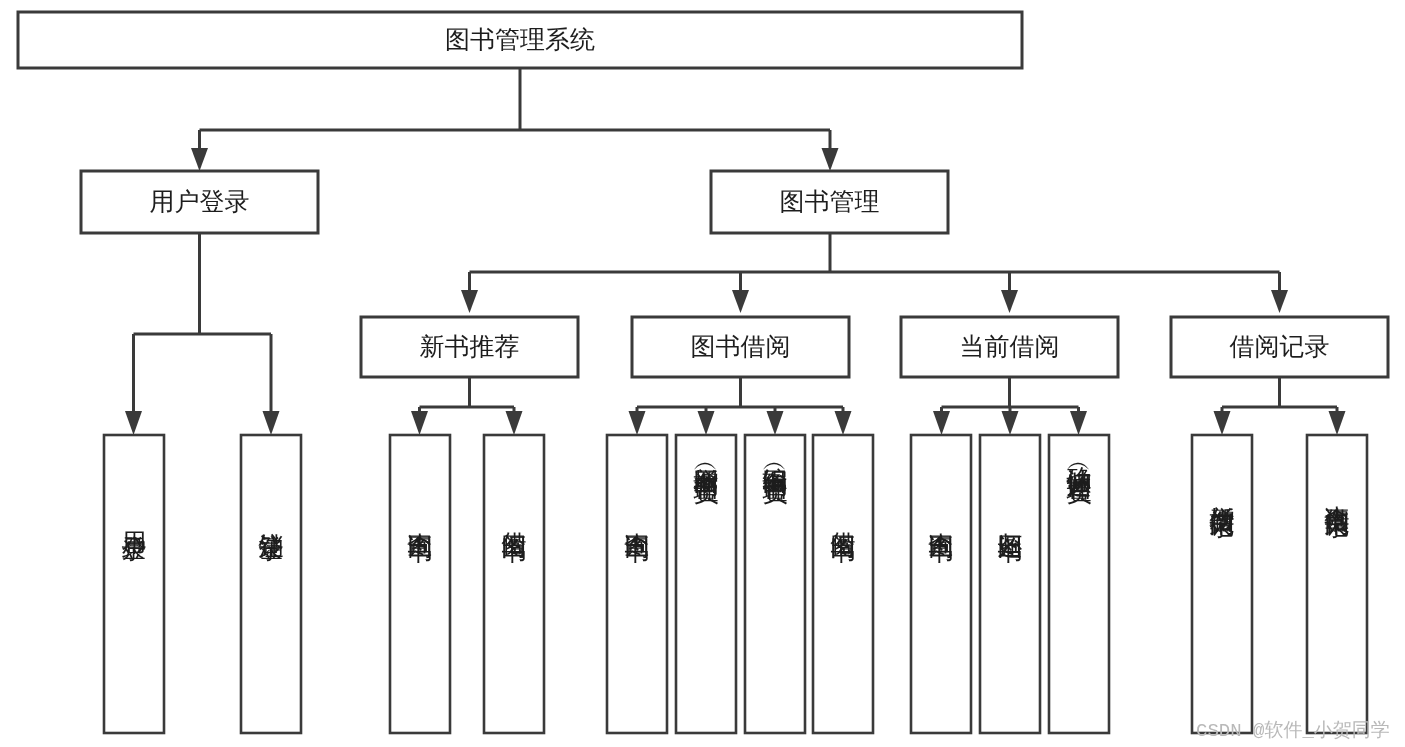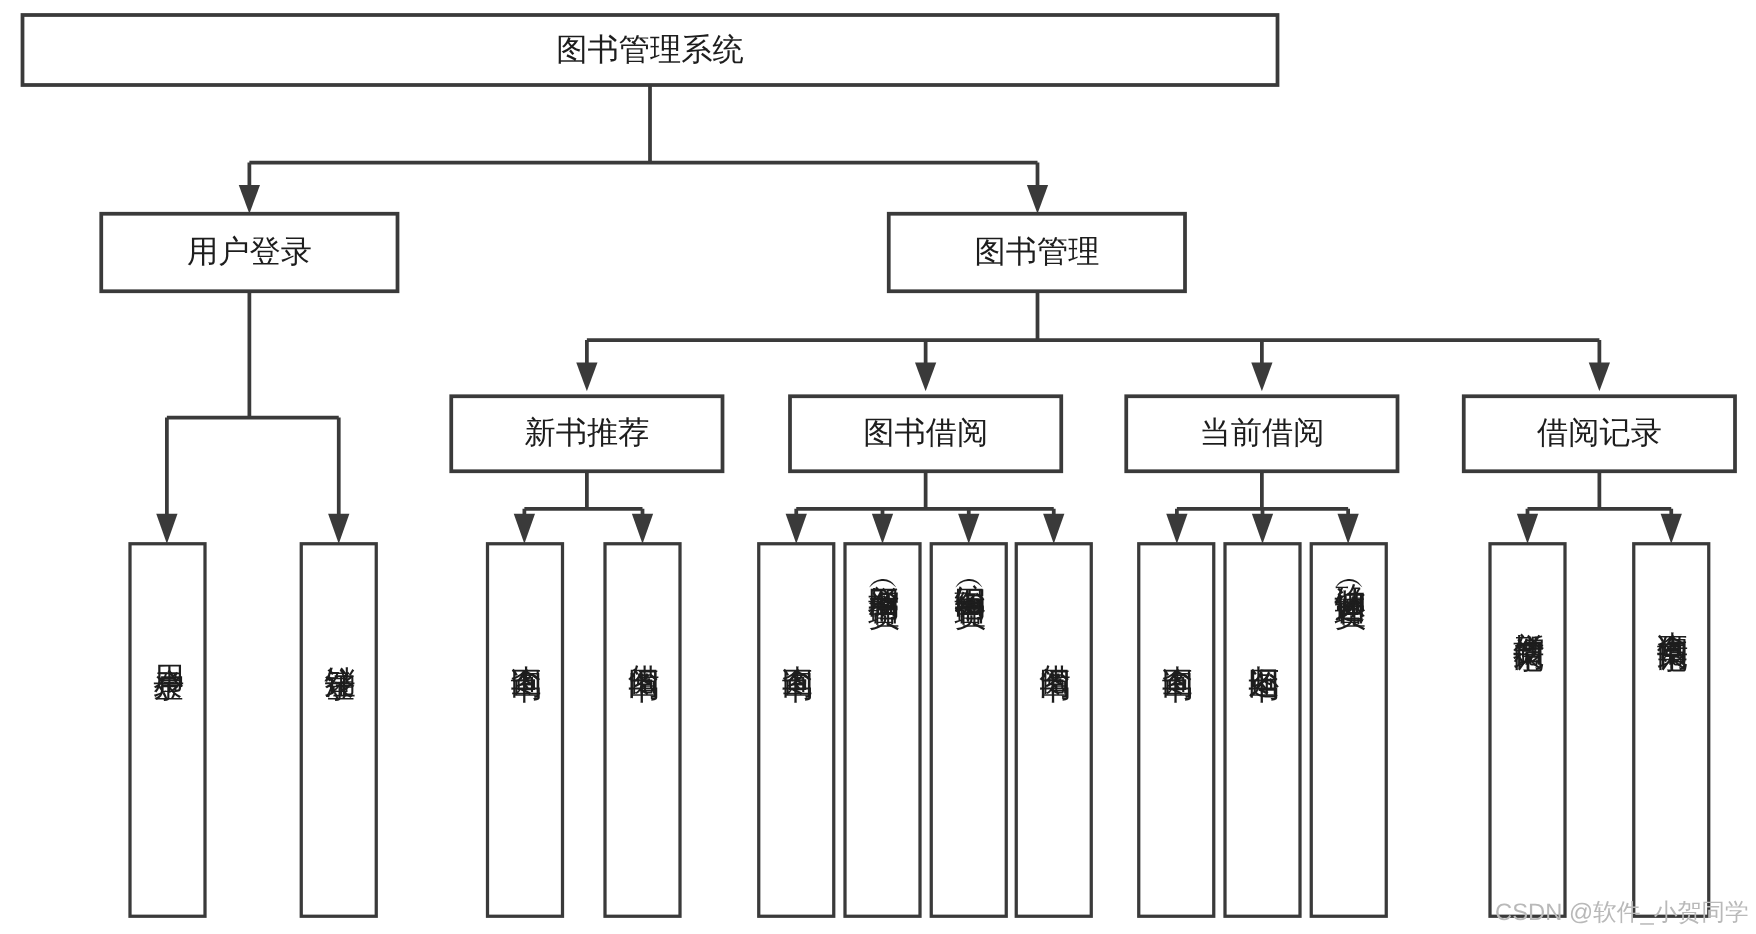--- a/index.html
+++ b/index.html
@@ -58,21 +58,21 @@
     font-family: "Liberation Sans", "DejaVu Sans", sans-serif;
     font-size: 25px;
     line-height: 1.06;
     color: #1d1d1d;
     letter-spacing: 2px;
     white-space: nowrap;
     pointer-events: none;
   }
   .watermark {
     position: absolute;
-    font-family: Liberation Sans, sans-serif;
+    font-family: Liberation Mono, monospace;
     font-size: 19px;
     color: #b9b9b9;
     white-space: nowrap;
   }
 </style>
 </head>
 <body>
 
 <div id="diagram-root">
 

